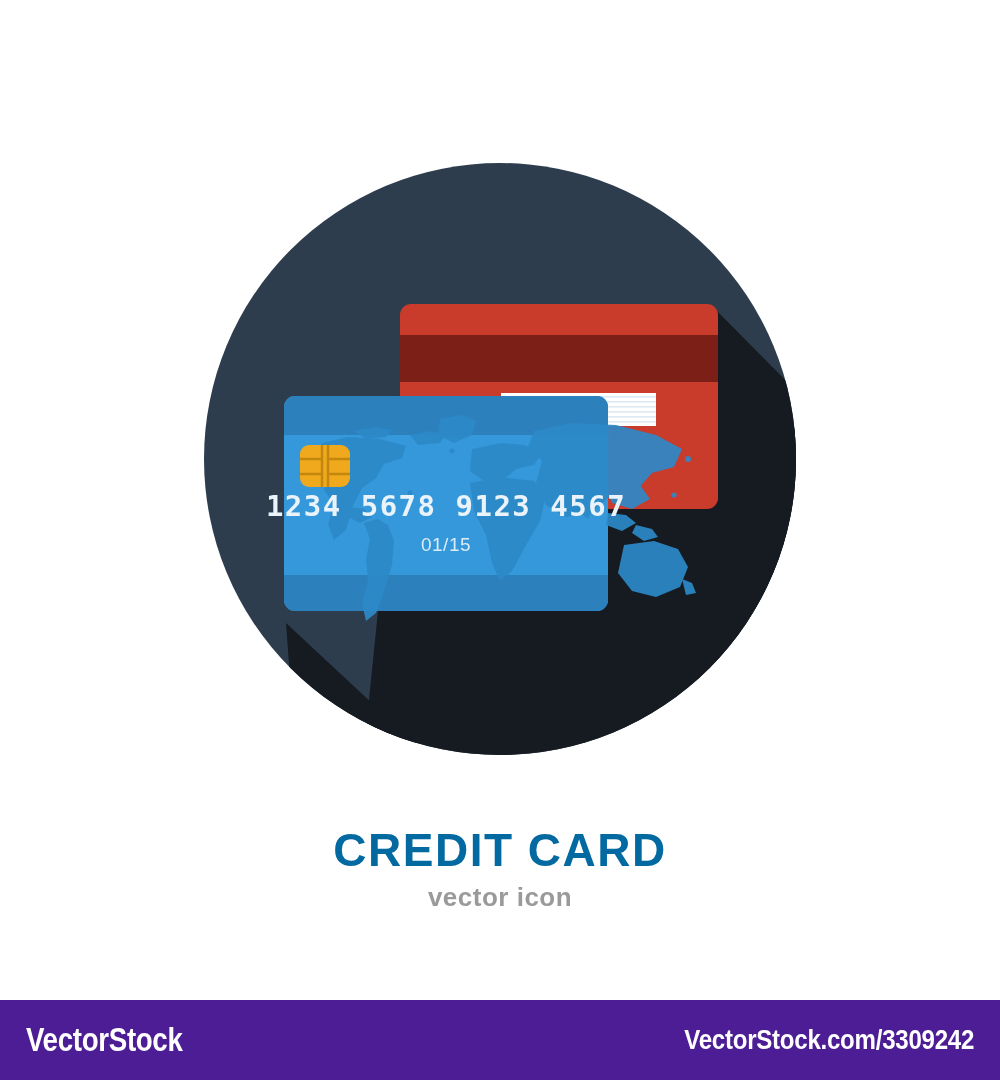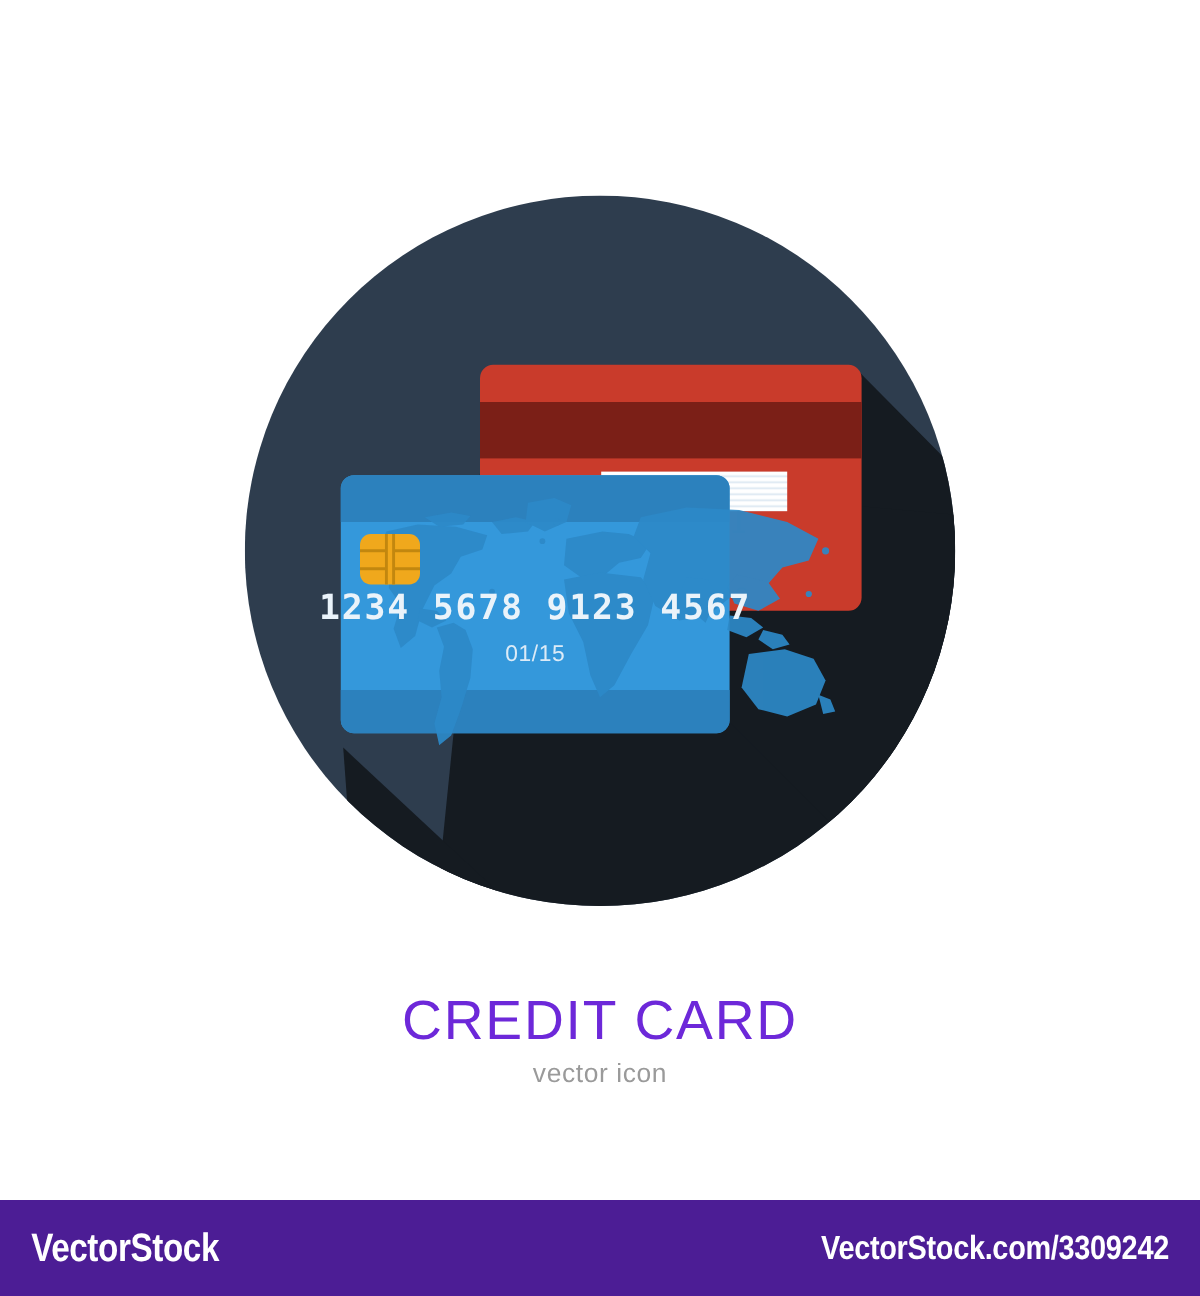--- a/index.html
+++ b/index.html
@@ -37,28 +37,28 @@
   #caption {
     position: absolute;
     left: 0;
     top: 826px;
     width: 1000px;
     text-align: center;
   }
   #caption-title {
     font-size: 46px;
     letter-spacing: 1.5px;
-    color: #6d28d9;
-    font-weight: 400;
+    color: #0369a1;
+    font-weight: 700;
     line-height: 1.05;
   }
   #caption-sub {
-    font-size: 22px;
+    font-size: 26px;
     color: #9A9A9A;
-    font-weight: 400;
+    font-weight: 700;
     line-height: 1.2;
     margin-top: 8px;
     letter-spacing: 0.5px;
   }
 
   
   #footer {
     position: absolute;
     left: 0;
     top: 1000px;

